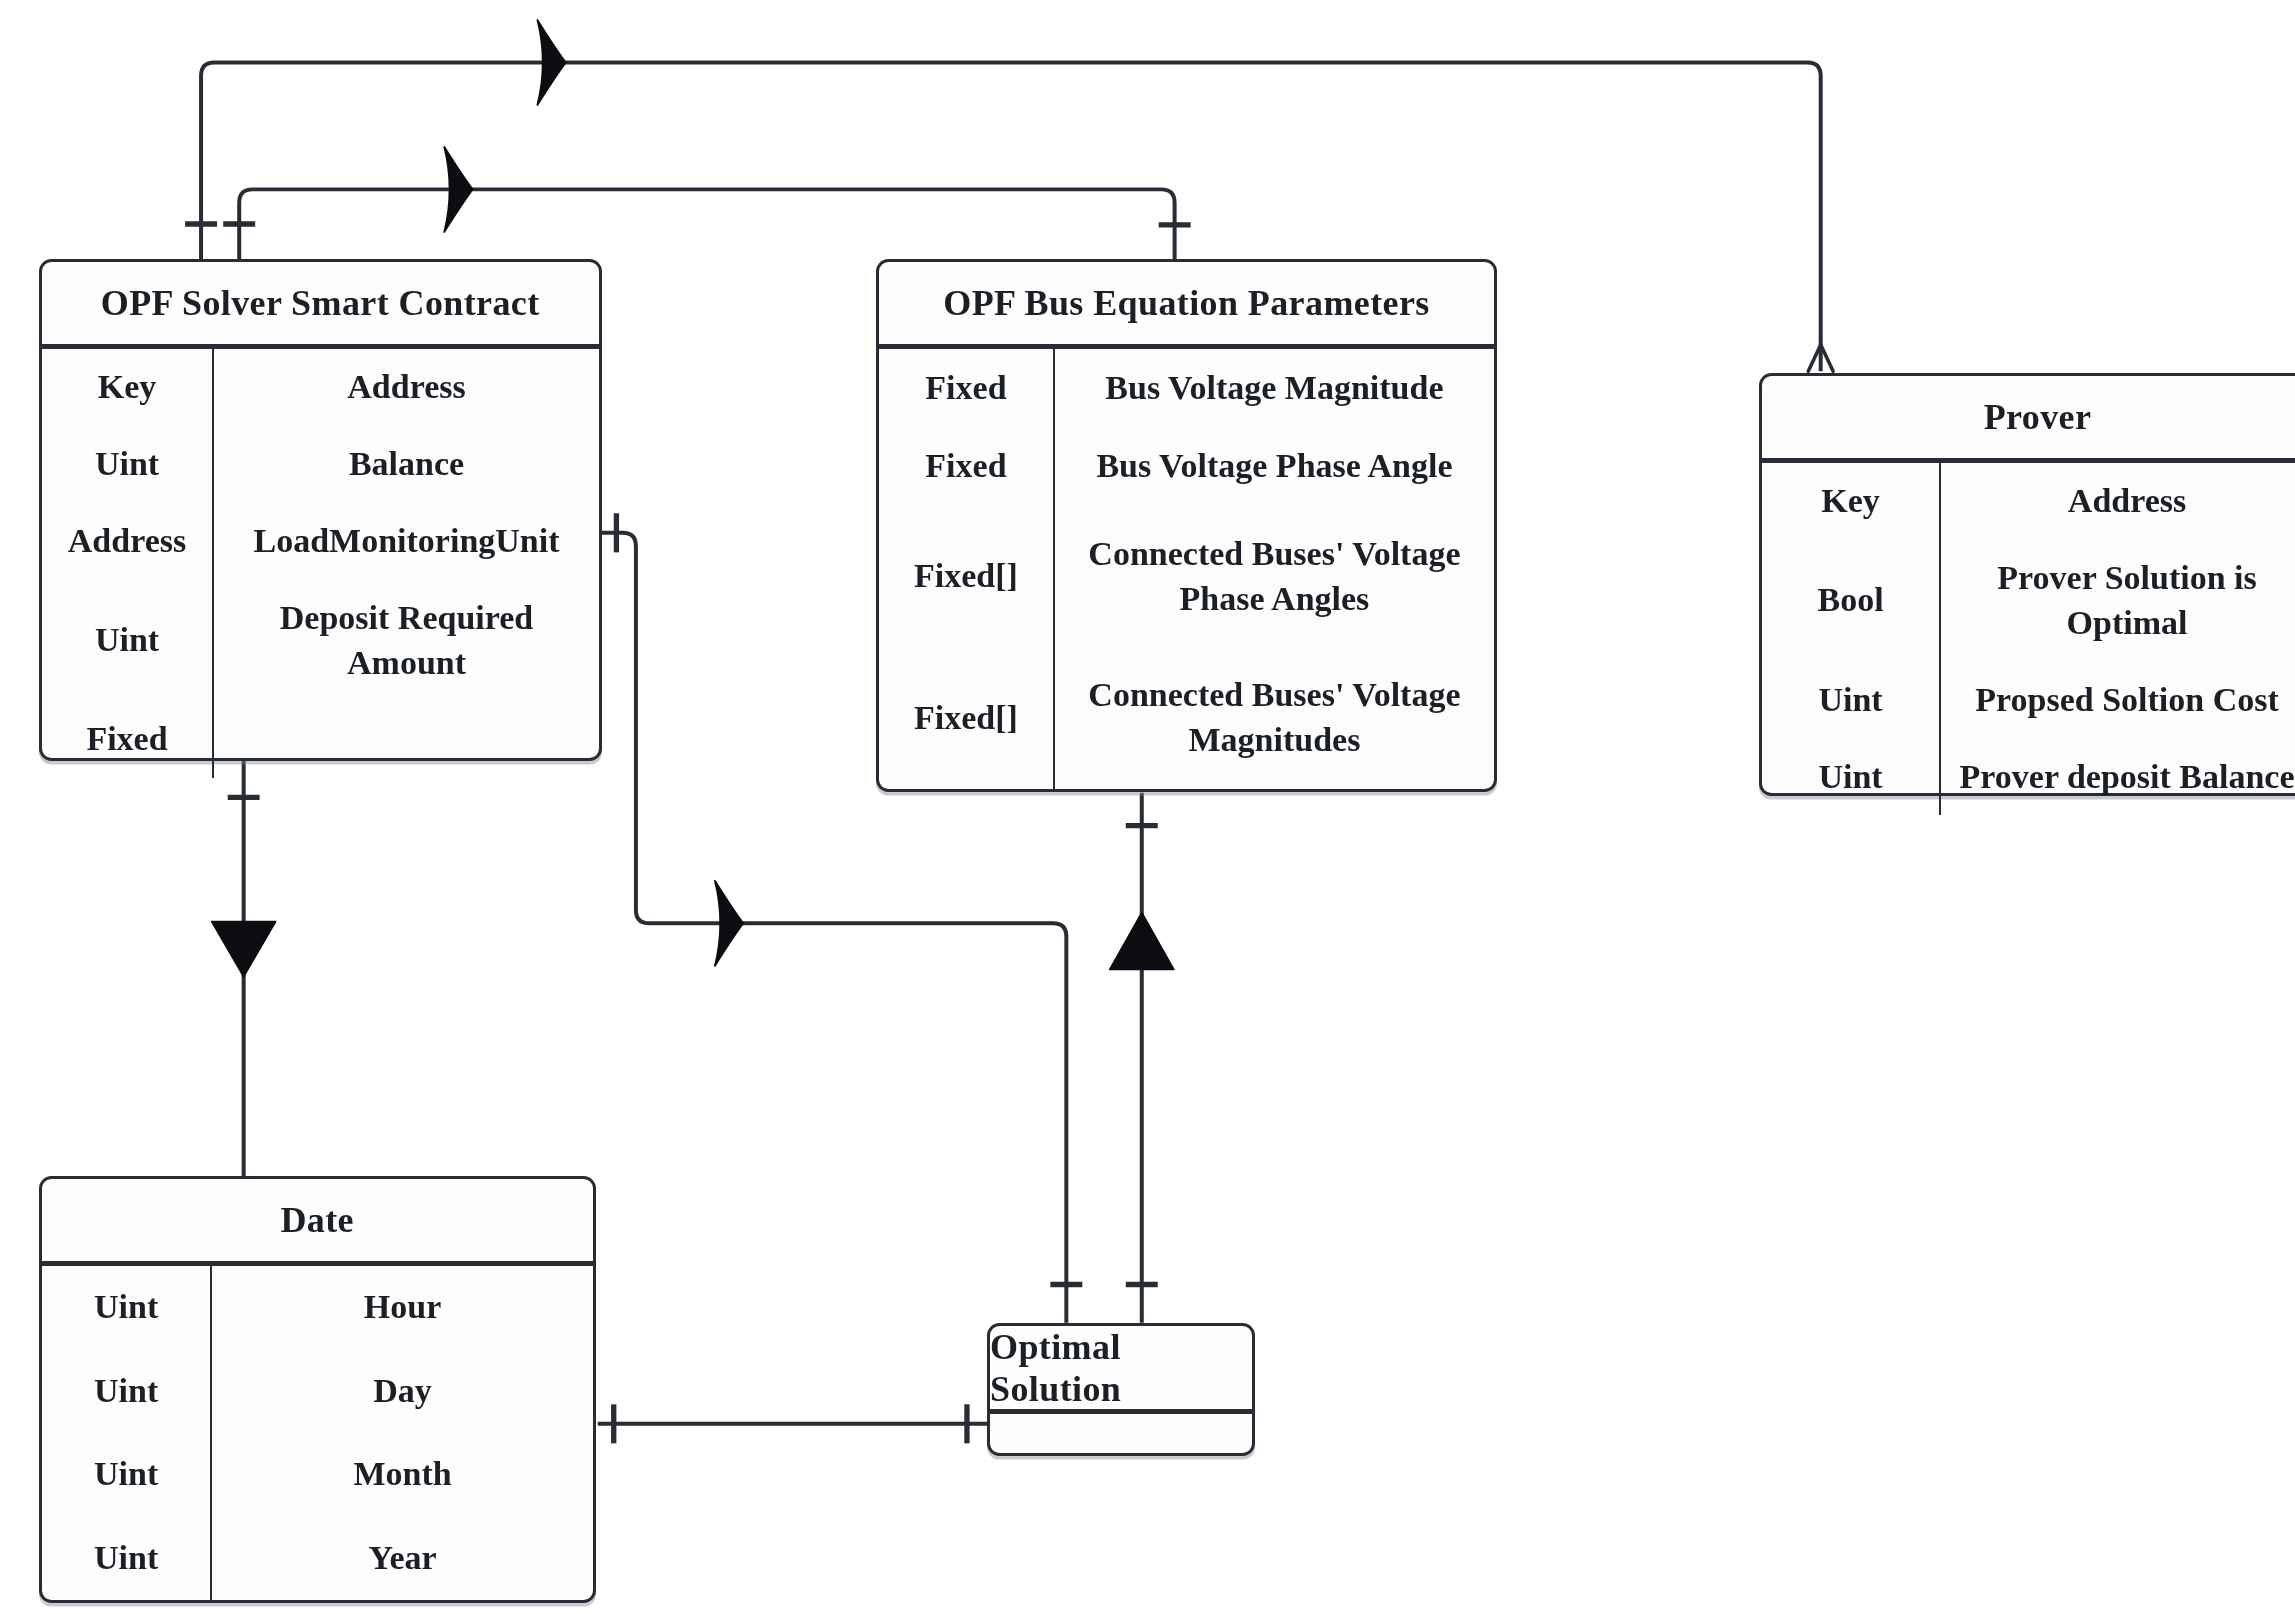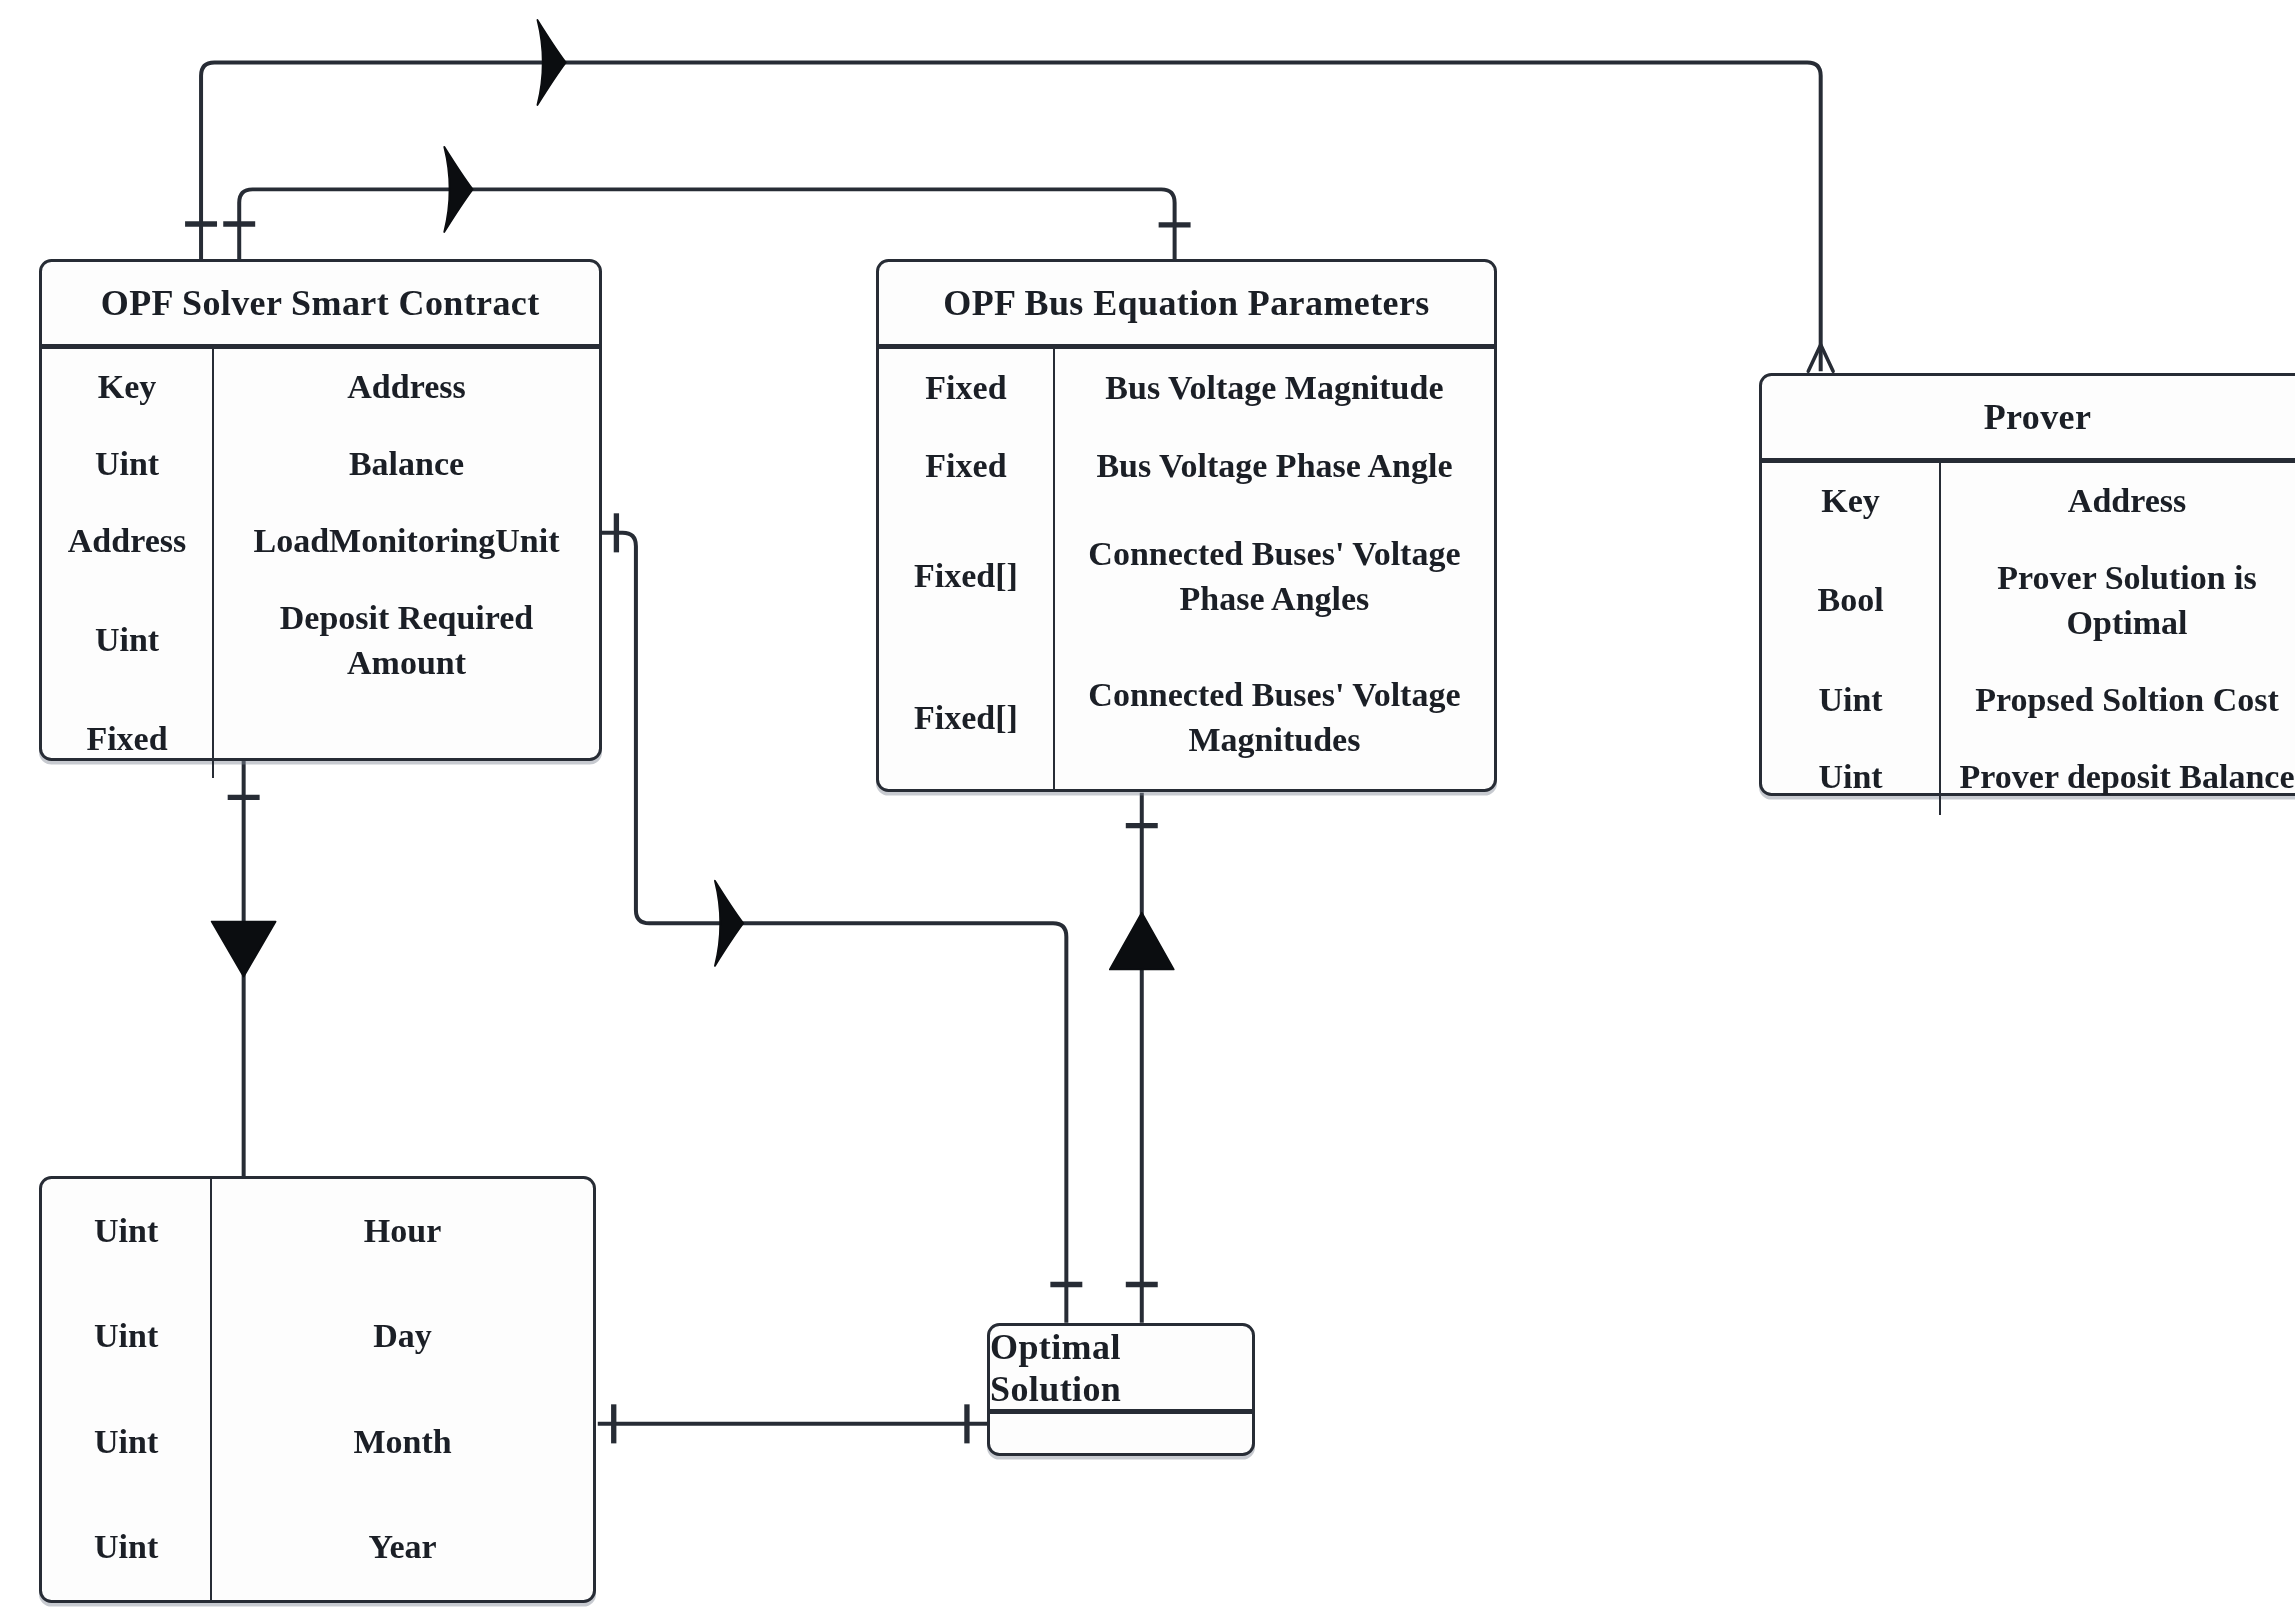--- a/index.html
+++ b/index.html
@@ -172,20 +172,21 @@
         <div class="cell name">Propsed Soltion Cost</div>
       </div>
       <div class="row">
         <div class="cell type">Uint</div>
         <div class="cell name">Prover deposit Balance</div>
       </div>
     </div>
   </div>
 
   <div class="entity" style="left:10.7px;top:1176px;width:557px;height:427px;">
+    <div class="hdr" style="height:82px;">Date</div>
     <div class="body">
       <div class="row">
         <div class="cell type">Uint</div>
         <div class="cell name">Hour</div>
       </div>
       <div class="row">
         <div class="cell type">Uint</div>
         <div class="cell name">Day</div>
       </div>
       <div class="row">

